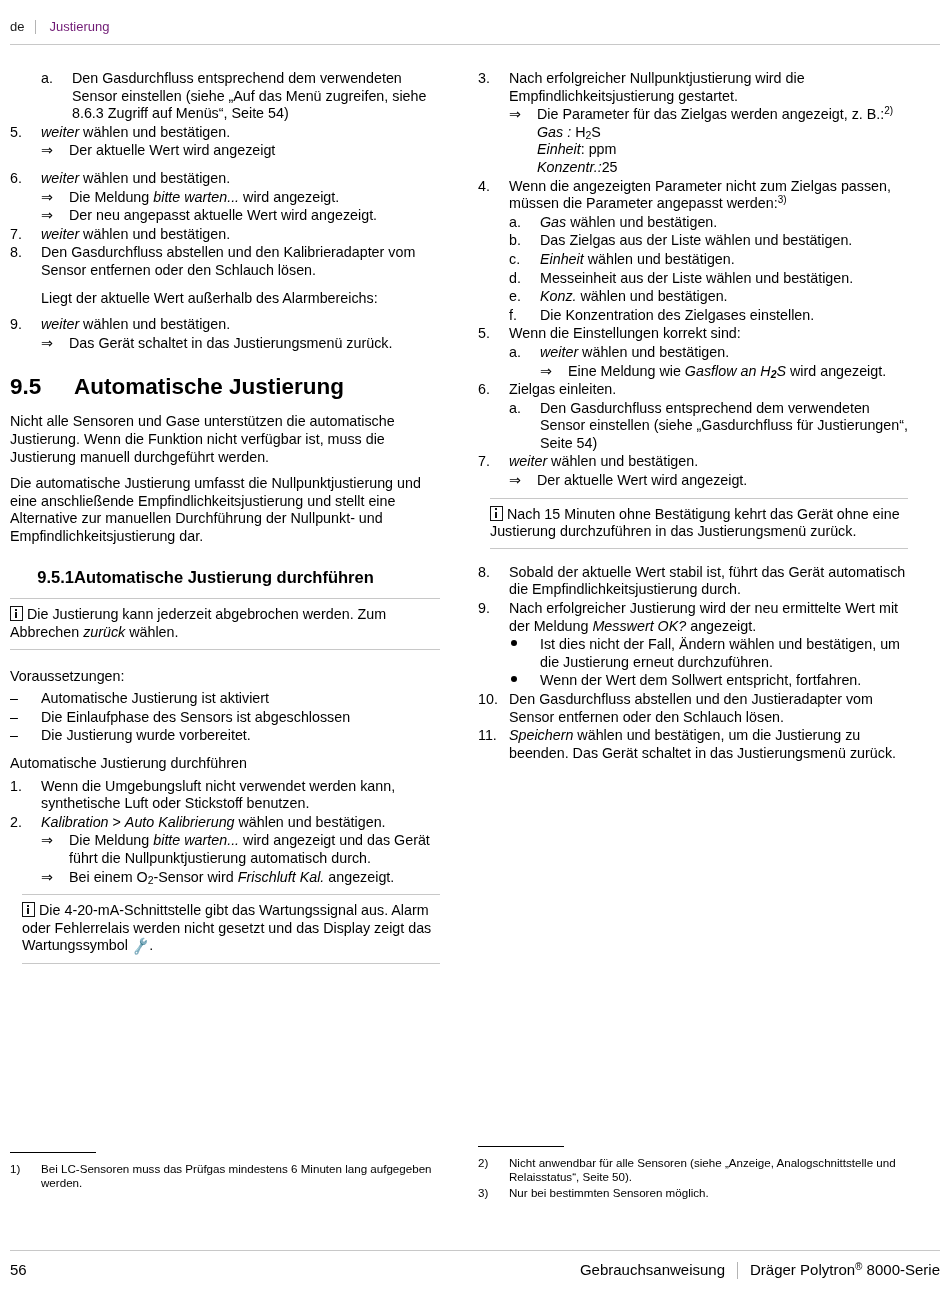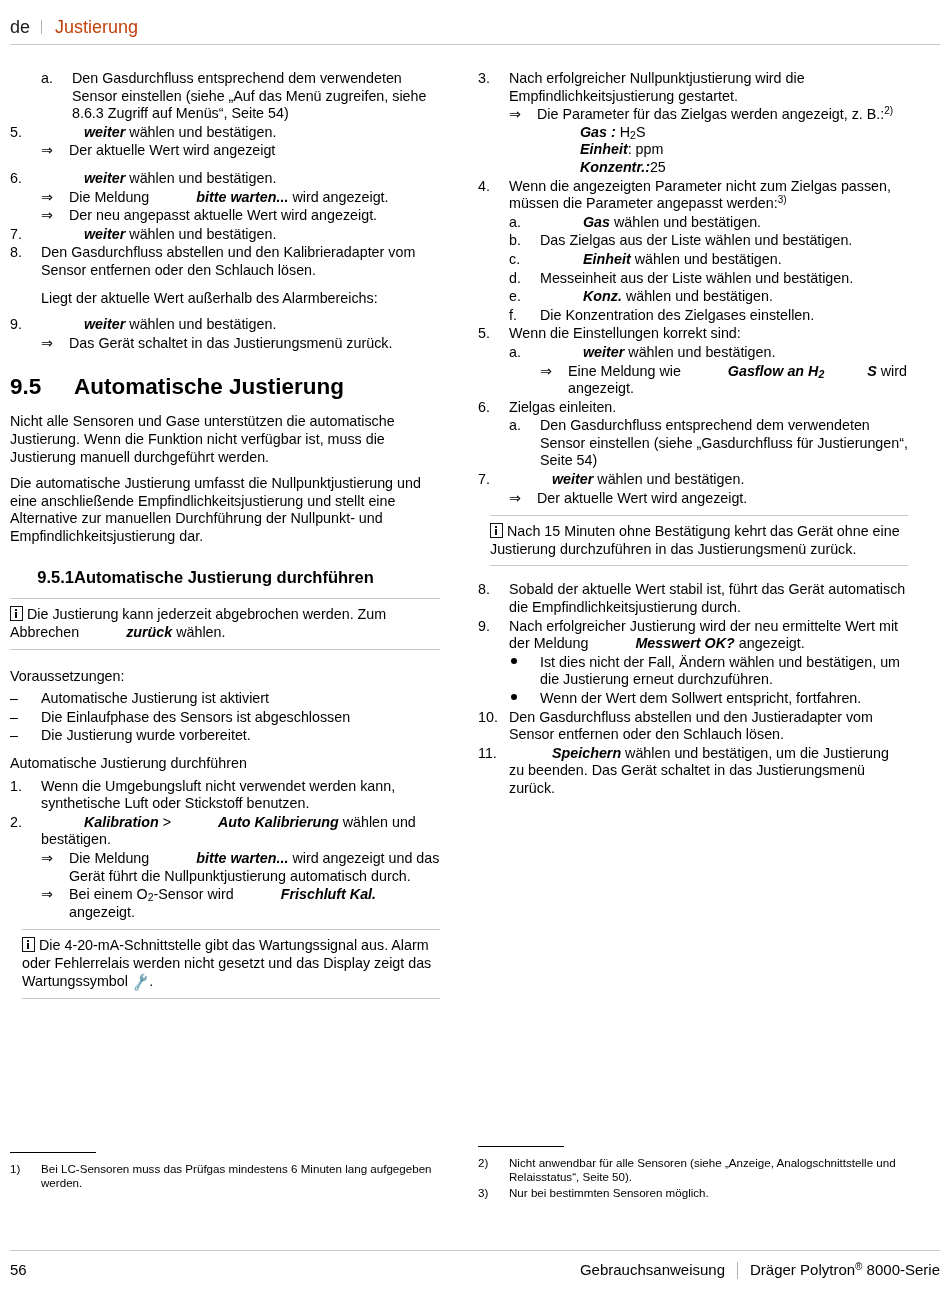--- a/index.html
+++ b/index.html
@@ -21,35 +21,35 @@
     height: 1296px;
     box-sizing: border-box;
   }
 
   
   .header {
     position: absolute;
     left: 10px;
     top: 18px;
     width: 930px;
-    font-size: 18px;
+    font-size: 13px;
     line-height: 18px;
     display: flex;
     align-items: center;
     gap: 0;
   }
   .header .lang { color: #1a1a1a; }
   .header .sep {
     display: inline-block;
     width: 1px;
     height: 14px;
     background: #b4b4b4;
     margin: 0 13px 0 11px;
   }
-  .header .chapter { color: #c2410c; }
+  .header .chapter { color: #701a75; }
   .header-rule {
     position: absolute;
     left: 10px;
     top: 44px;
     width: 930px;
     height: 1px;
     background: #c8c8c8;
   }
 
   
@@ -113,21 +113,21 @@
     border-radius: 50%;
     background: #000;
     vertical-align: 3px;
     margin-left: 2px;
   }
 
   .spacer6  { height: 6px; }
   .spacer9  { height: 9px; }
 
   b, .b { font-weight: bold; }
-  .bi { font-weight: bold; font-style: italic; margin-left: 43px; }
+  .bi { font-weight: normal; font-style: italic; }
   .i  { font-style: italic; }
 
   sup.fn {
     font-size: 10px;
     vertical-align: 5px;
     line-height: 0;
   }
   sub.sb {
     font-size: 10.5px;
     vertical-align: -2px;

